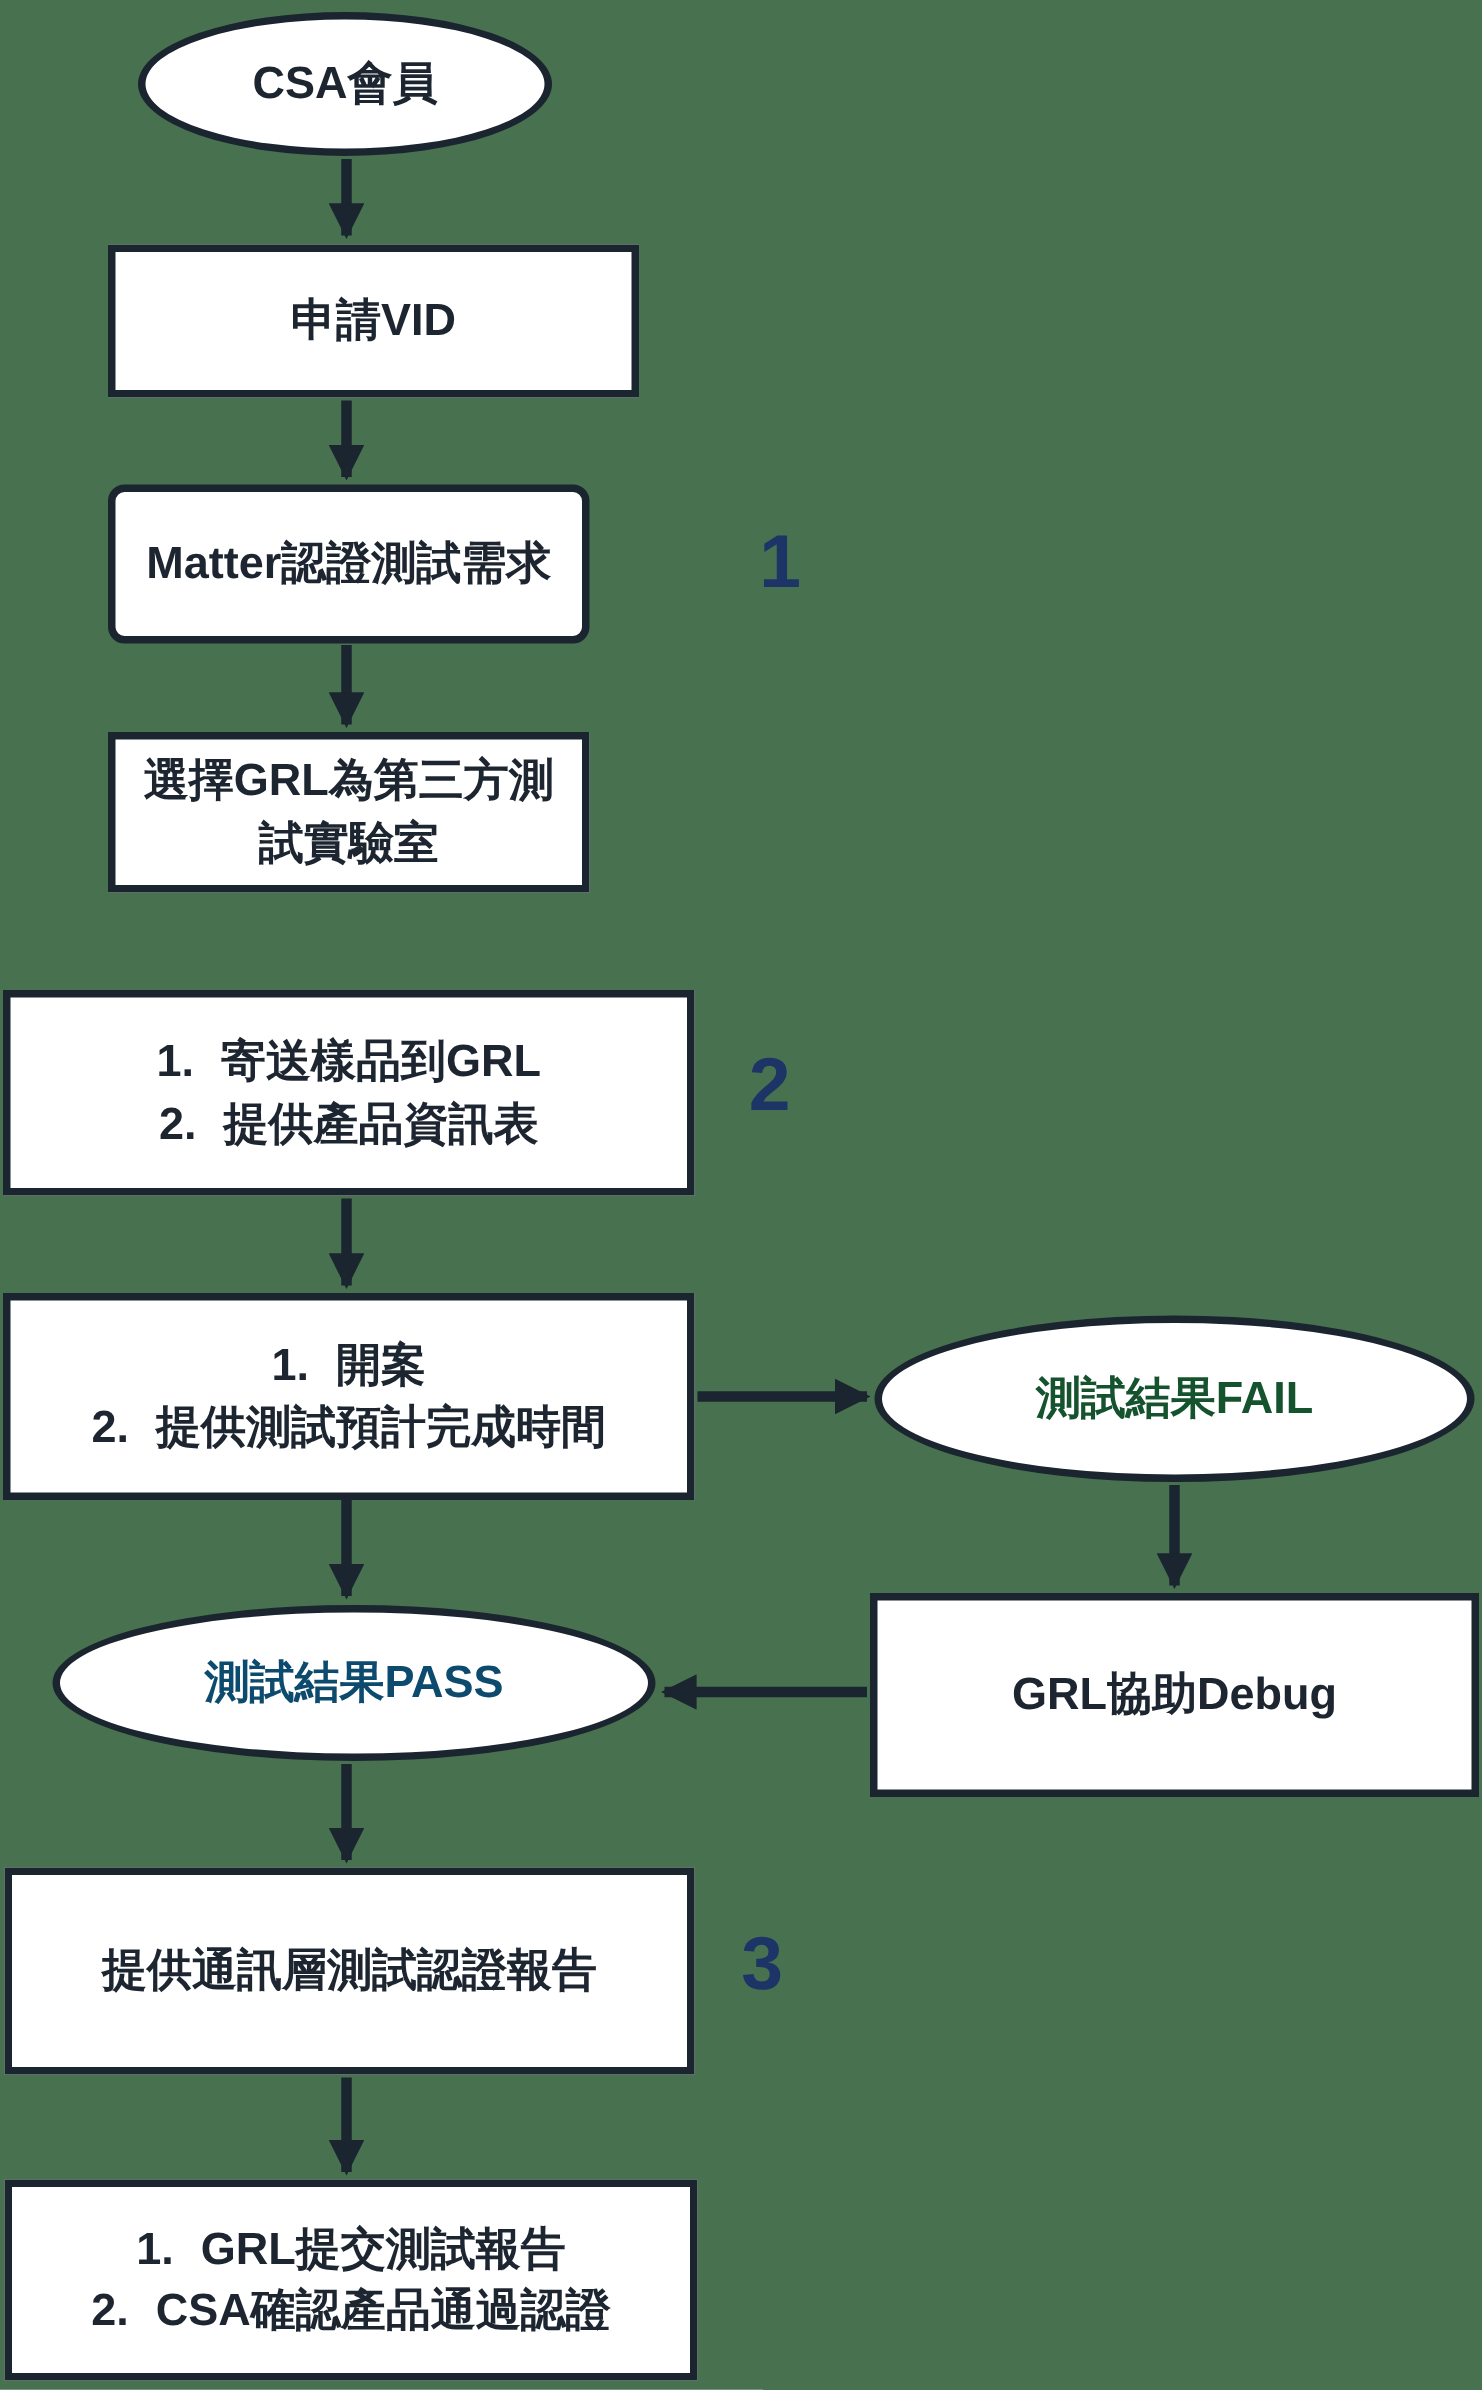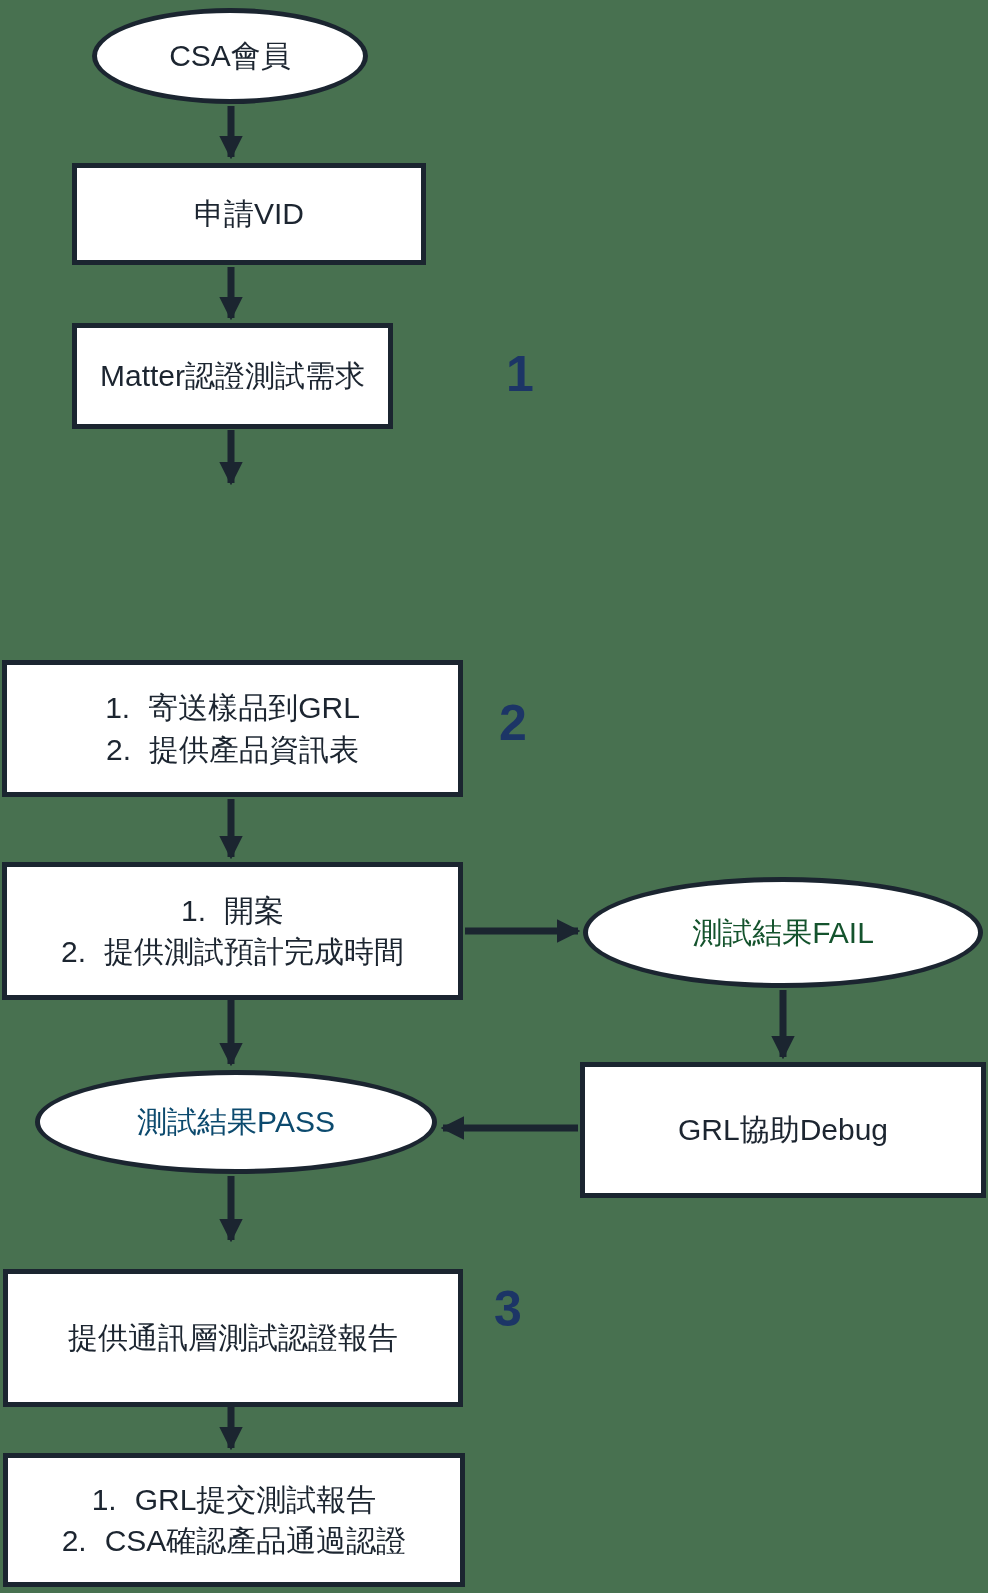--- a/index.html
+++ b/index.html
@@ -16,20 +16,21 @@
     background:#FFFFFF;
     border:5px solid #1B2530;
     box-sizing:border-box;
     display:flex;
     flex-direction:column;
     align-items:center;
     justify-content:center;
     text-align:center;
     font-size:30px;
     line-height:1.38;
+    font-weight:bold;
   }
   .ellipse { border-radius:50%; }
   .fail-text { color:#14532d; }
   .pass-text { color:#0c4a6e; }
   .list-line { display:flex; flex-direction:row; align-items:baseline; }
   .list-num { margin-right:18px; }
   .step-num {
     position:absolute;
     width:50px;
     text-align:center;
@@ -38,28 +39,28 @@
     color:#1C3566;
   }
   .arrows {
     position:absolute;
     left:0; top:0;
     pointer-events:none;
   }
   
   #n-csa     { left:92px;  top:8px;    width:276px; height:96px; }
   #n-vid     { left:72px;  top:163px;  width:354px; height:102px; }
-  #n-matter  { left:72px;  top:323px;  width:321px; height:106px; }
+  #n-matter  { left:72px;  top:323px;  width:321px; height:106px;border-radius:11px; }
   #n-choose  { left:72px;  top:488px;  width:321px; height:107px; }
   #n-samples { left:2px;   top:660px;  width:461px; height:137px; }
   #n-case    { left:2px;   top:862px;  width:461px; height:138px; }
   #n-fail    { left:583px; top:877px;  width:400px; height:111px; }
   #n-debug   { left:580px; top:1062px; width:406px; height:136px; }
   #n-pass    { left:35px;  top:1070px; width:402px; height:104px; }
-  #n-report  { left:3px;   top:1245px; width:460px; height:138px;margin-top:24px; }
+  #n-report  { left:3px;   top:1245px; width:460px; height:138px; }
   #n-final   { left:3px;   top:1453px; width:462px; height:134px; }
   #step-1 { left:495px; top:345px; }
   #step-2 { left:488px; top:694px; }
   #step-3 { left:483px; top:1280px; }
 </style>
 </head>
 <body>
 
 <div class="canvas">
 
@@ -89,20 +90,24 @@
 
   <div id="n-vid" class="node">
     <span>申請VID</span>
   </div>
 
   <div id="n-matter" class="node">
     <span>Matter認證測試需求</span>
   </div>
   <div id="step-1" class="step-num">1</div>
 
+  <div id="n-choose" class="node">
+    <div>選擇GRL為第三方測</div>
+    <div>試實驗室</div>
+  </div>
 
   <div id="n-samples" class="node">
     <div class="list-line">
       <span class="list-num">1.</span>
       <span>寄送樣品到GRL</span>
     </div>
     <div class="list-line">
       <span class="list-num">2.</span>
       <span>提供產品資訊表</span>
     </div>

